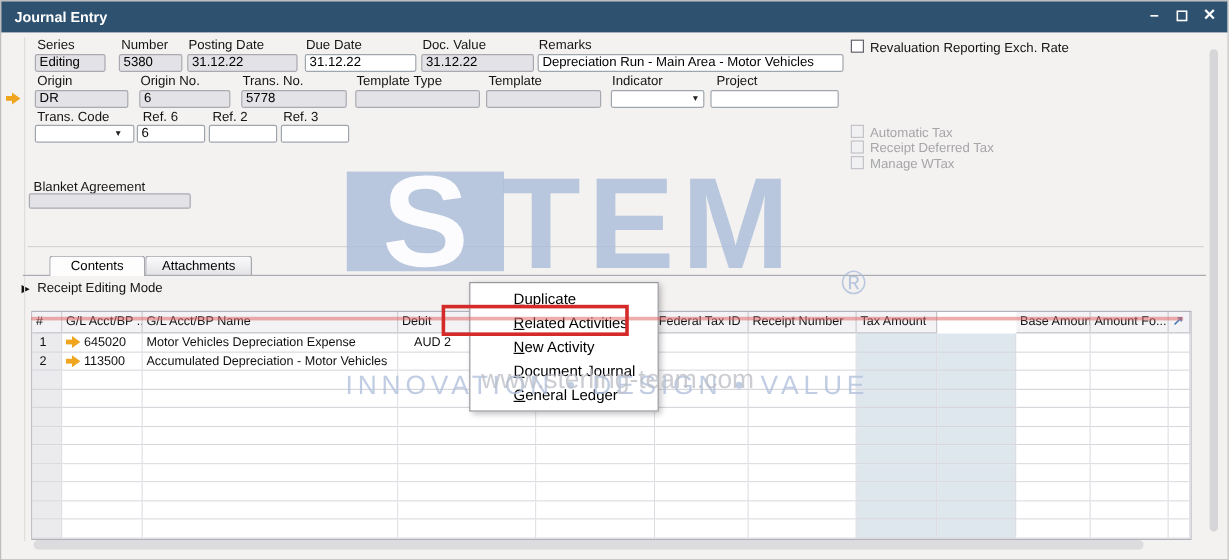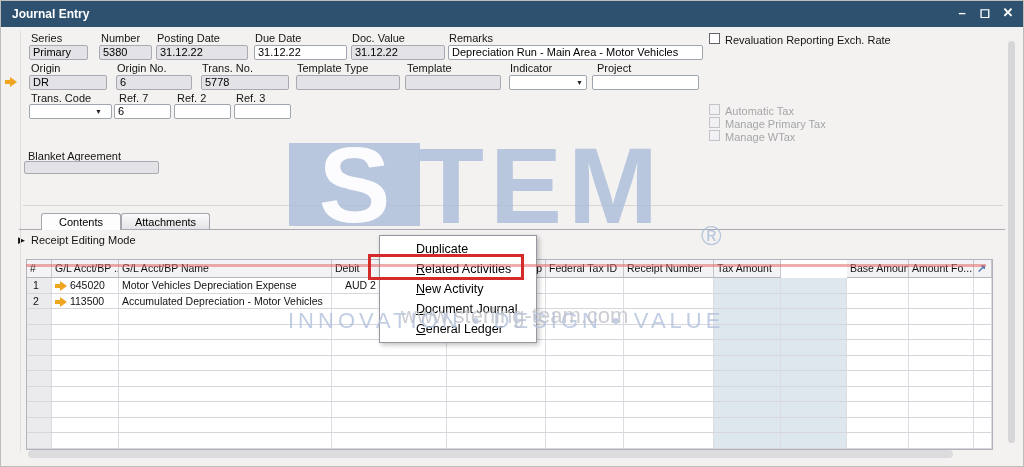--- a/index.html
+++ b/index.html
@@ -42,21 +42,21 @@
     background:#f3f3f5;font-size:10.5px;line-height:17px;padding:0 3px;white-space:nowrap;overflow:hidden;color:#111;}
   .hcell.alignr{text-align:right;}
   .brow{display:flex;height:15.5px;box-sizing:border-box;}
   .bcell{box-sizing:border-box;border-right:1px solid #dcdce2;border-bottom:1px solid #d6d6dc;
     font-size:10.5px;line-height:14px;padding:0 3px;white-space:nowrap;overflow:hidden;color:#111;background:#fff;}
   .bcell.c0{background:#ebebee;padding-left:6px;}
   .bcell.tint{background:#dfe7ee;}
   .bcell.debit{padding-left:13px;}
   .expand-glyph{color:#4a7ab8;font-weight:bold;font-size:11px;}
   
-  .menu{position:absolute;left:378px;top:234px;width:156px;background:#fff;border:1px solid #97979f;
+  .menu{position:absolute;left:390px;top:234px;width:156px;background:#fff;border:1px solid #97979f;
     box-shadow:2px 2px 5px rgba(0,0,0,0.25);z-index:40;padding:3px 0;}
   .menu-item{height:20px;line-height:20px;padding-left:36px;font-size:12.5px;color:#000;white-space:nowrap;cursor:default;}
   .menu-item u{text-decoration:underline;}
   
   .anno-line{position:absolute;left:25px;top:263px;width:960px;height:3px;background:rgba(226,104,104,0.55);z-index:55;pointer-events:none;}
   .anno-box{position:absolute;left:367px;top:253px;width:156px;height:26px;box-sizing:border-box;
     border:3px solid #d42a2a;z-index:70;pointer-events:none;}
   
   .wm{position:absolute;pointer-events:none;z-index:50;color:rgba(173,190,219,0.85);white-space:nowrap;}
   .wm-s{left:288px;top:142px;width:131px;height:83px;background:rgba(173,190,219,0.85);
@@ -85,21 +85,21 @@
     </div>
   </div>
 
   <span class="lbl" style="left:30px;top:31px">Series</span>
   <span class="lbl" style="left:100px;top:31px">Number</span>
   <span class="lbl" style="left:156px;top:31px">Posting Date</span>
   <span class="lbl" style="left:254px;top:31px">Due Date</span>
   <span class="lbl" style="left:351px;top:31px">Doc. Value</span>
   <span class="lbl" style="left:448px;top:31px">Remarks</span>
 
-  <div class="fld gray" style="left:28px;top:44px;width:59px">Primary</div>
+  <div class="fld gray" style="left:28px;top:44px;width:59px">Editing</div>
   <div class="fld gray" style="left:98px;top:44px;width:53px">5380</div>
   <div class="fld gray" style="left:155px;top:44px;width:92px">31.12.22</div>
   <div class="fld white" style="left:253px;top:44px;width:93px">31.12.22</div>
   <div class="fld gray" style="left:350px;top:44px;width:94px">31.12.22</div>
   <div class="fld white" style="left:447px;top:44px;width:255px">Depreciation Run - Main Area - Motor Vehicles</div>
 
   <span class="lbl" style="left:30px;top:61px">Origin</span>
   <span class="lbl" style="left:116px;top:61px">Origin No.</span>
   <span class="lbl" style="left:201px;top:61px">Trans. No.</span>
   <span class="lbl" style="left:296px;top:61px">Template Type</span>
@@ -113,38 +113,38 @@
   <div class="fld gray" style="left:200px;top:74px;width:88px">5778</div>
   <div class="fld gray" style="left:295px;top:74px;width:104px"></div>
   <div class="fld gray" style="left:404px;top:74px;width:96px"></div>
   <div class="fld white" style="left:508px;top:74px;width:78px">
     <span></span>
     <span class="caret">▼</span>
   </div>
   <div class="fld white" style="left:591px;top:74px;width:107px"></div>
 
   <span class="lbl" style="left:30px;top:91px">Trans. Code</span>
-  <span class="lbl" style="left:118px;top:91px">Ref. 7</span>
+  <span class="lbl" style="left:118px;top:91px">Ref. 6</span>
   <span class="lbl" style="left:176px;top:91px">Ref. 2</span>
   <span class="lbl" style="left:235px;top:91px">Ref. 3</span>
 
   <div class="fld white" style="left:28px;top:103px;width:83px">
     <span></span>
     <span class="caret" style="right:9px">▼</span>
   </div>
   <div class="fld white" style="left:113px;top:103px;width:57px">6</div>
   <div class="fld white" style="left:173px;top:103px;width:57px"></div>
   <div class="fld white" style="left:233px;top:103px;width:57px"></div>
 
   <span class="cb" style="left:708px;top:32px"></span>
   <span class="lbl" style="left:724px;top:33px">Revaluation Reporting Exch. Rate</span>
   <span class="cb gray" style="left:708px;top:103px"></span>
   <span class="lbl gray" style="left:724px;top:104px">Automatic Tax</span>
   <span class="cb gray" style="left:708px;top:116px"></span>
-  <span class="lbl gray" style="left:724px;top:117px">Manage Primary Tax</span>
+  <span class="lbl gray" style="left:724px;top:117px">Receipt Deferred Tax</span>
   <span class="cb gray" style="left:708px;top:129px"></span>
   <span class="lbl gray" style="left:724px;top:130px">Manage WTax</span>
 
   <span class="lbl" style="left:27px;top:149px">Blanket Agreement</span>
   <div class="fld gray" style="left:23px;top:160px;width:135px;height:13px"></div>
 
   <div class="divider" style="left:22px;top:204px;width:980px"></div>
   <div class="tab active" style="left:40px;width:80px">Contents</div>
   <div class="tab inactive" style="left:120px;width:89px">Attachments</div>
   <div class="tabline"></div>

